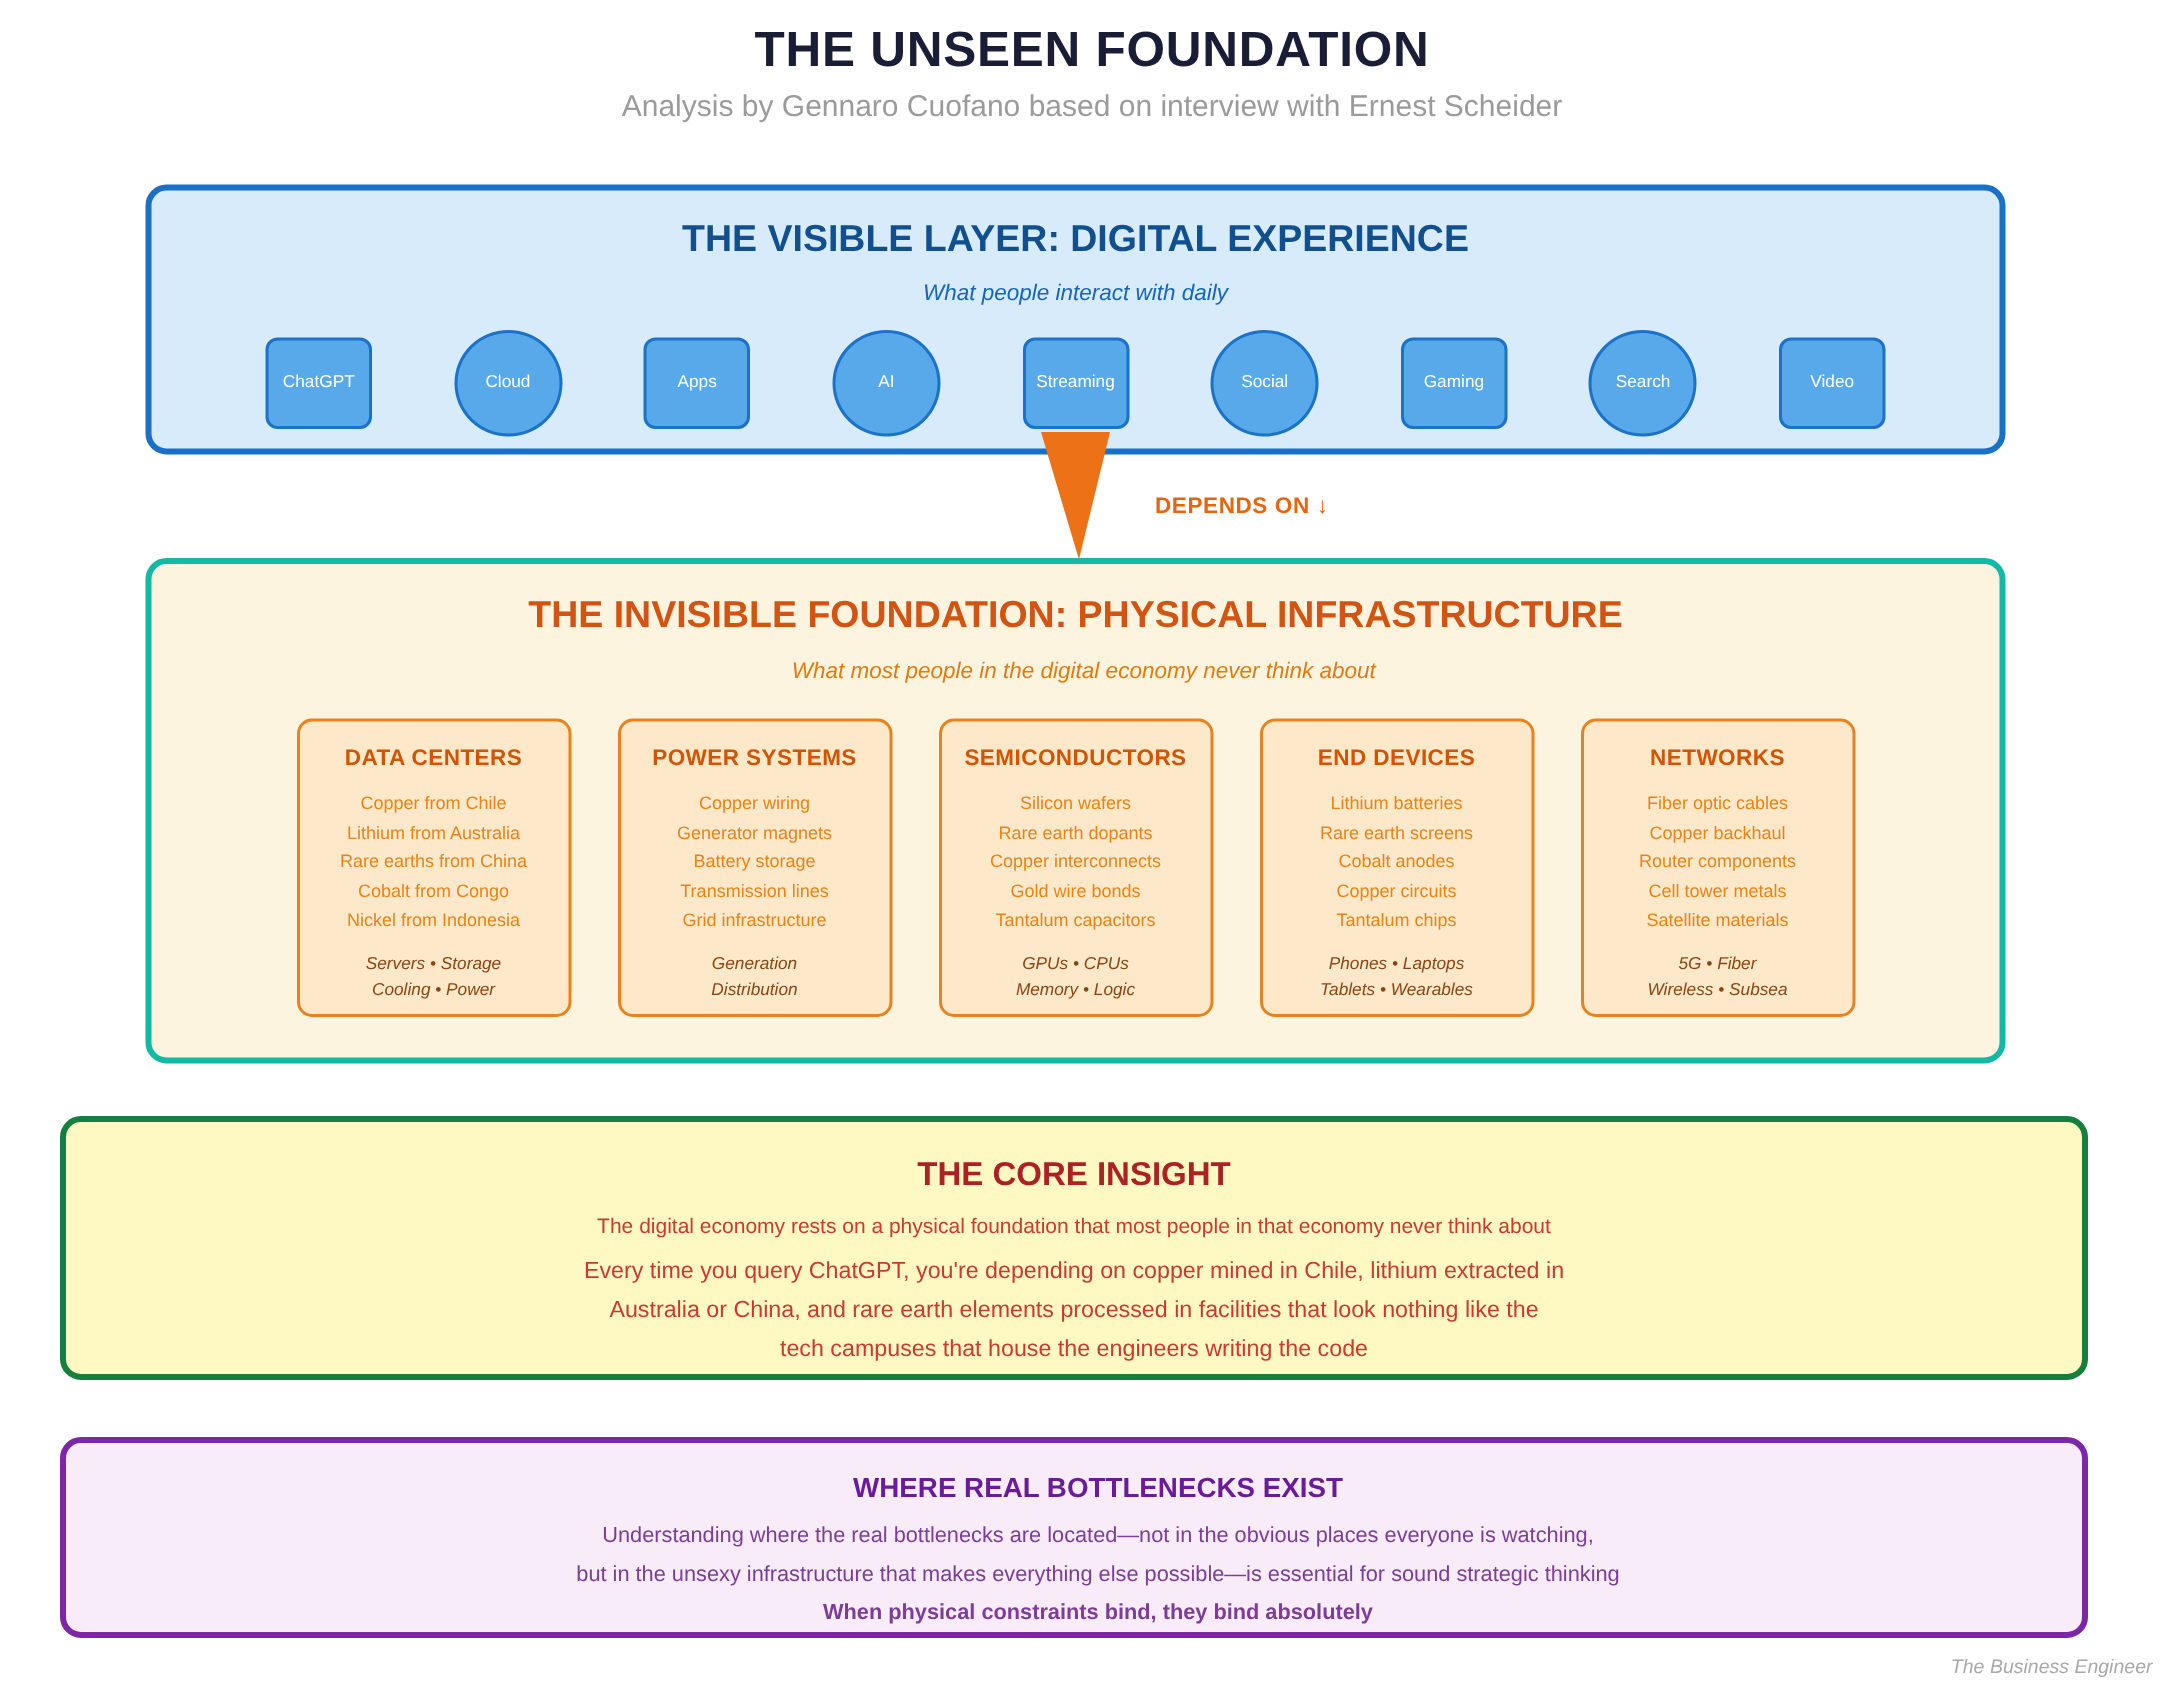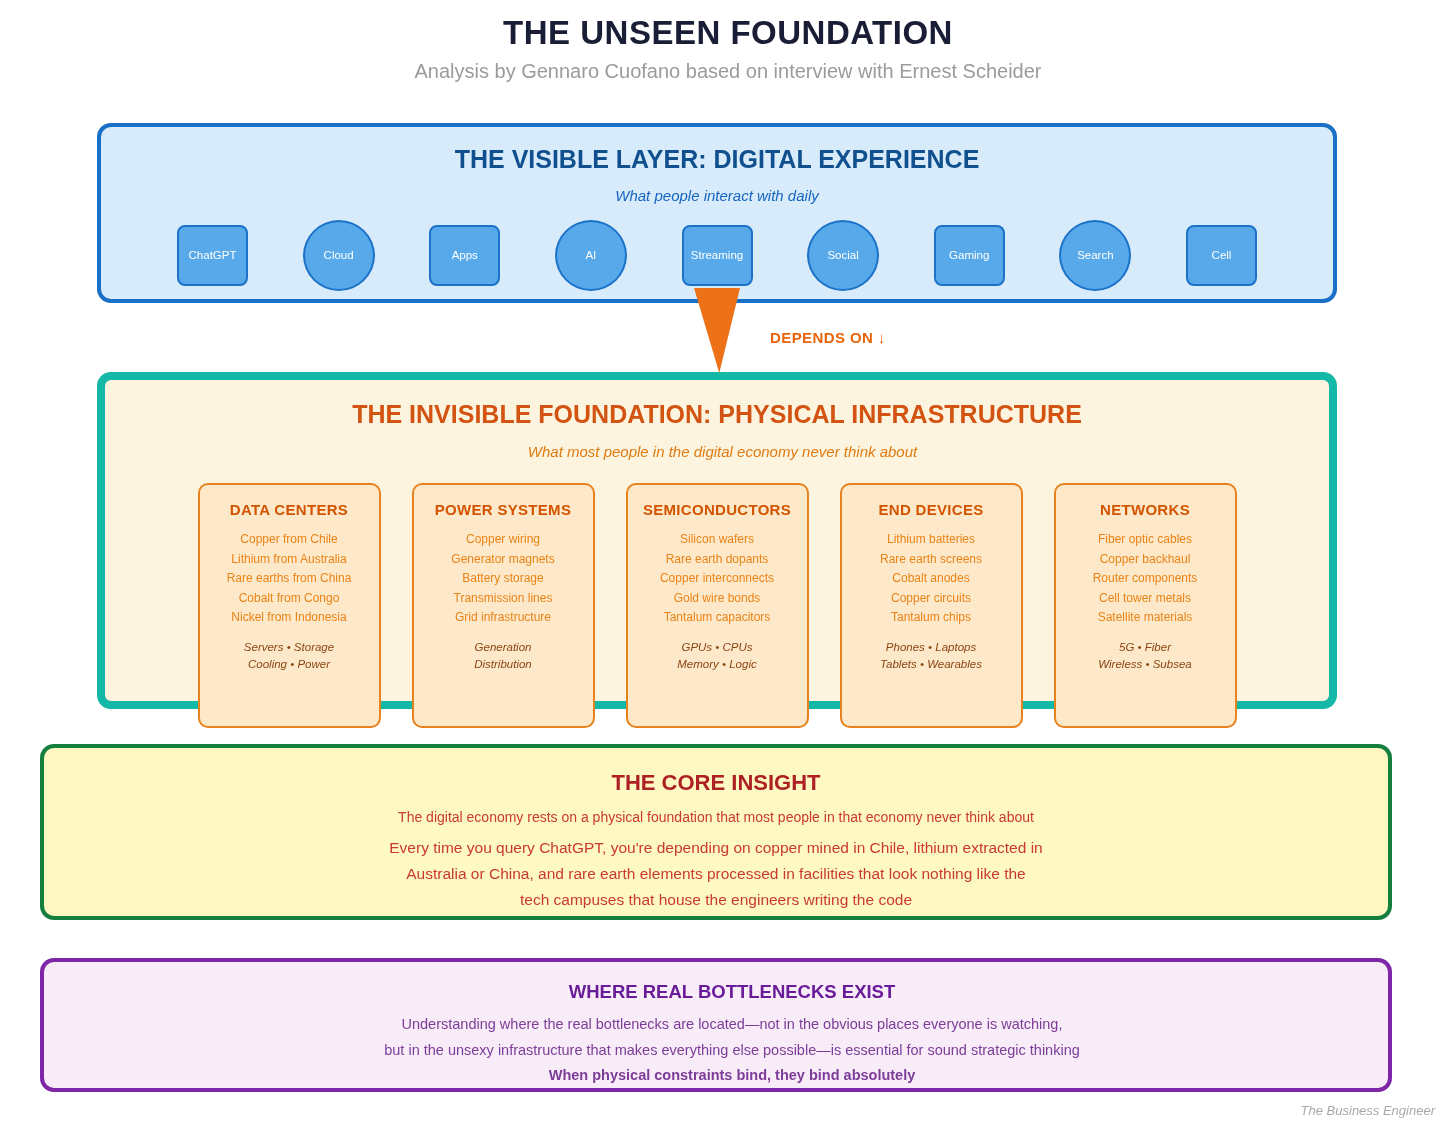--- a/index.html
+++ b/index.html
@@ -43,33 +43,33 @@
     position:absolute;left:694px;top:288px;width:46px;height:85px;
     background:#ed7117;clip-path:polygon(0 0,100% 0,55% 100%);z-index:5;
   }
   .depends-label{
     position:absolute;left:770px;top:329px;width:220px;
     font-size:15px;font-weight:bold;color:#e8650d;letter-spacing:.4px;
   }
   
   .foundation{
     position:absolute;left:97px;top:372px;width:1240px;height:337px;
-    box-sizing:border-box;background:#fdf4df;border:8px solid #14b8a6;border-radius:14px;
+    box-sizing:border-box;background:#fdf4df;border:4px solid #14b8a6;border-radius:14px;
   }
   .foundation h2{
     margin:20px 0 0 0;text-align:center;font-size:25px;font-weight:bold;color:#d35412;
   }
   .foundation .sub{
     text-align:center;font-style:italic;font-size:15px;color:#e07b12;margin-top:14px;padding-left:11px;
   }
   .cards{
     display:flex;justify-content:center;gap:31px;margin-top:23px;
   }
   .card{
-    width:183px;height:245px;box-sizing:border-box;text-align:center;
+    width:183px;height:199px;box-sizing:border-box;text-align:center;
     background:#fde9c9;border:2px solid #e8821e;border-radius:10px;
   }
   .card-title{
     margin-top:16px;font-size:15px;font-weight:bold;color:#d35400;letter-spacing:.3px;
   }
   .card-items{margin-top:12px;}
   .card-items div{font-size:12px;color:#ea8317;line-height:19.5px;}
   .card-foot{margin-top:11px;}
   .card-foot div{font-size:11.5px;font-style:italic;color:#8b4513;line-height:17px;}
   
@@ -131,21 +131,21 @@
       <div class="node circle">
           <span>Social</span>
         </div>
       <div class="node square">
           <span>Gaming</span>
         </div>
       <div class="node circle">
           <span>Search</span>
         </div>
       <div class="node square">
-          <span>Cell</span>
+          <span>Video</span>
         </div>
     </div>
   </section>
 
   <div class="depends-arrow"></div>
   <div class="depends-label">DEPENDS ON ↓</div>
 
   <section class="foundation">
     <h2>THE INVISIBLE FOUNDATION: PHYSICAL INFRASTRUCTURE</h2>
     <div class="sub">What most people in the digital economy never think about</div>

